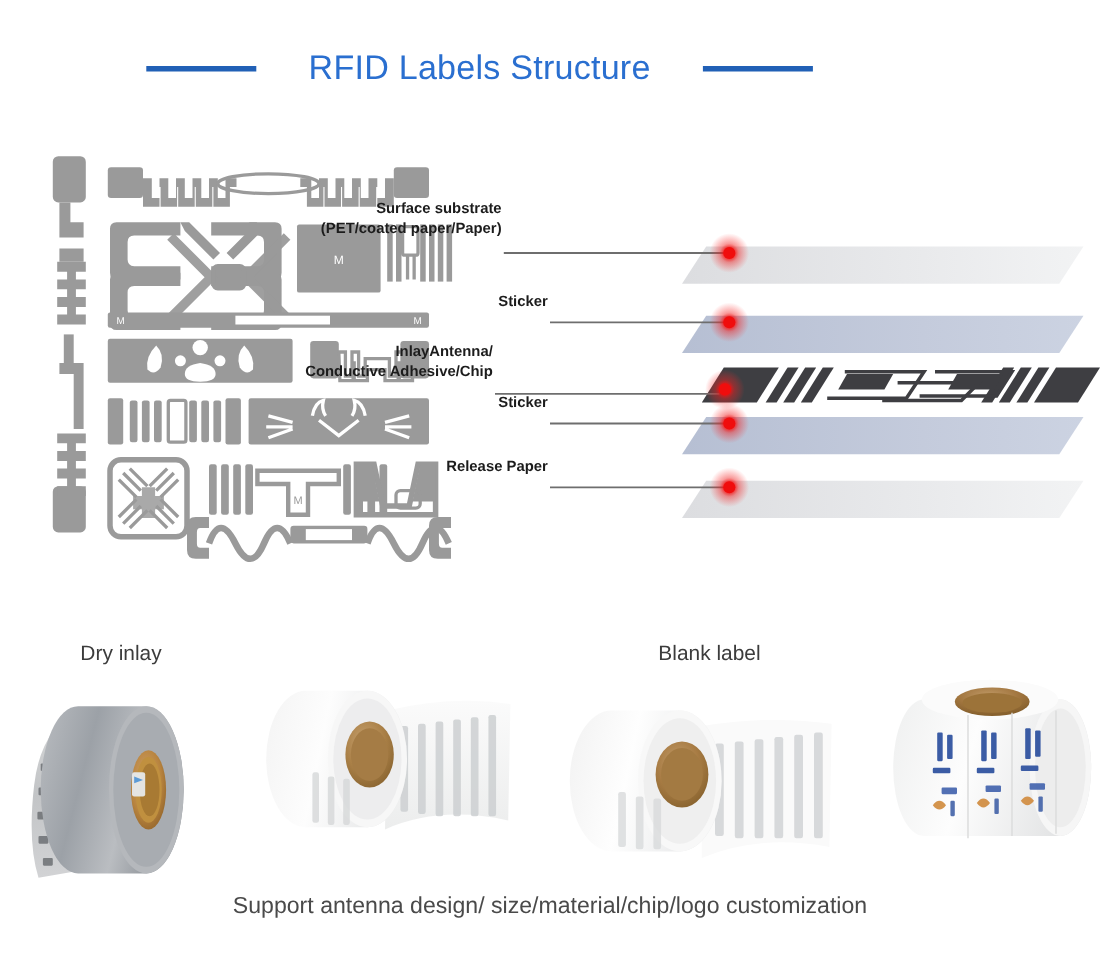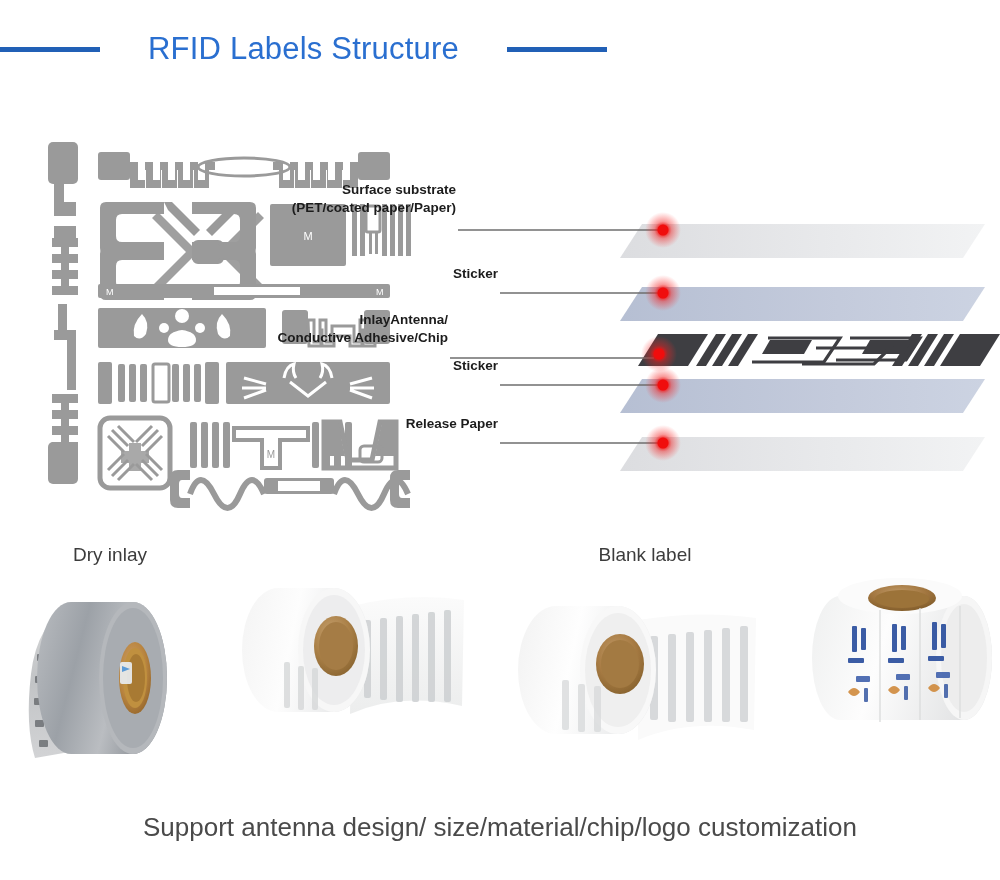--- a/index.html
+++ b/index.html
@@ -12,25 +12,26 @@
     height: 880px;
     position: relative;
     overflow: hidden;
     font-family: "Liberation Sans", sans-serif;
     -webkit-font-smoothing: antialiased;
   }
 
   
   #title-bar {
     position: absolute;
-    left: 0; top: 19px;
+    left: 0; top: 32px;
     width: 872px;
     height: 60px;
     display: flex;
     align-items: center;
+    justify-content: center;
     gap: 0;
   }
   .title-rule {
     width: 100px;
     height: 5px;
     background: #2160b6;
     flex: 0 0 auto;
   }
   #page-title {
     color: #2a6fd0;
@@ -49,21 +50,21 @@
   }
   #layer-stack {
     position: absolute;
     left: 420px; top: 162px;
     width: 565px; height: 350px;
   }
 
   
   #process-row {
     position: absolute;
-    left: 0; top: 544px;
+    left: 0; top: 584px;
     width: 796px; height: 250px;
   }
   .proc-cell {
     position: absolute;
     top: 0;
     text-align: center;
   }
   .proc-label {
     font-size: 19px;
     color: #3c3c3c;
@@ -75,21 +76,21 @@
     position: relative;
     margin: 14px auto 0;
     background: #ffffff;
   }
 
   #footer-caption {
     position: absolute;
     left: 0; top: 812px;
     width: 1000px;
     text-align: center;
-    font-size: 26px;
+    font-size: 21px;
     color: #4a4a4a;
     font-weight: 400;
     white-space: nowrap;
   }
 
   svg { display: block; overflow: visible; }
 </style>
 </head>
 <body>
 

